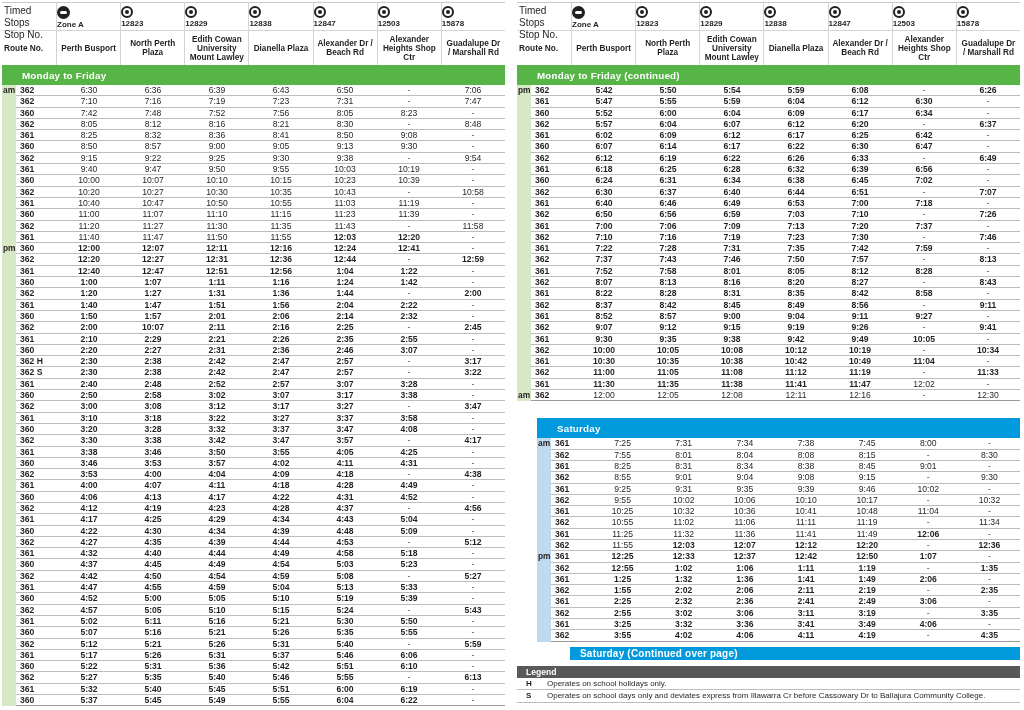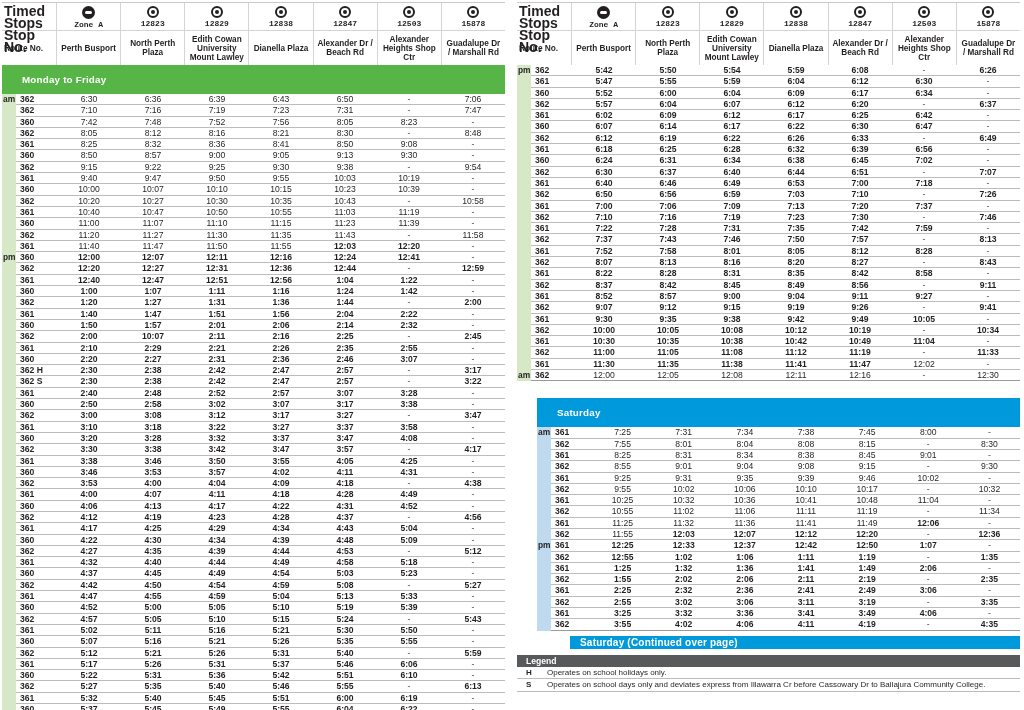--- a/index.html
+++ b/index.html
@@ -13,36 +13,36 @@
 
   
   .tt-header{display:flex;border-top:1px solid #c9c9c9;}
   .hcol{display:flex;flex-direction:column;border-right:1px solid #d4d4d4;box-sizing:border-box;}
   .hcol:last-child{border-right:none;}
   .hcol.label{width:55px;flex:0 0 55px;}
   .hcol.stop{flex:1;}
   .hr1{height:28px;border-bottom:1px solid #d4d4d4;box-sizing:border-box;padding-top:2px;}
   .hr2{height:34px;display:flex;align-items:center;justify-content:center;text-align:center;
        font-size:8.2px;font-weight:bold;line-height:9px;padding:0 3px;box-sizing:border-box;}
-  .label .hr1{font-size:14px;font-weight:bold;line-height:12px;padding-left:2px;}
+  .label .hr1{font-size:10px;font-weight:normal;line-height:12px;padding-left:2px;}
   .label .hr2{justify-content:flex-start;text-align:left;padding-left:2px;font-size:8.3px;}
-  .stop .hr1{display:flex;flex-direction:column;align-items:center;justify-content:flex-start;padding-top:3px;font-family:Liberation Mono, monospace;}
+  .stop .hr1{display:flex;flex-direction:column;justify-content:flex-start;padding-top:3px;}
   .stopno{font-size:8px;font-weight:bold;margin-top:1px;line-height:9px;}
 
   
   .icon-timed{width:12px;height:12px;border:2px solid #231F20;border-radius:50%;
               box-sizing:border-box;position:relative;}
   .icon-timed::after{content:"";position:absolute;left:2px;top:2px;right:2px;bottom:2px;
               background:#231F20;border-radius:50%;}
   .icon-zone{width:13px;height:13px;background:#231F20;border-radius:50%;position:relative;}
   .icon-zone::after{content:"";position:absolute;left:3px;right:3px;top:5.2px;height:2.6px;
               background:#fff;border-radius:1.5px;}
 
   
-  .bar{height:29px;display:flex;align-items:center;color:#fff;font-weight:bold;
+  .bar{height:20px;display:flex;align-items:center;color:#fff;font-weight:bold;
        font-size:9.8px;padding-left:20px;box-sizing:border-box;letter-spacing:.2px;}
   .bar.green{background:#57B447;}
   .bar.blue{background:#0099DC;}
   .bar.small{height:13px;font-size:10px;padding-left:10px;margin-left:33px;}
 
   
   .tbody{background:#fff;}
   .trow{display:flex;height:11.3px;box-sizing:border-box;font-size:8.6px;line-height:10.5px;}
   .trow>div{border-bottom:1px solid #bcbcbc;box-sizing:border-box;}
   .trow:last-child>div{border-bottom:1.5px solid #9a9a9a;}
@@ -793,20 +793,21 @@
           <div class="hr2">Alexander Heights Shop Ctr</div>
         </div>
         <div class="hcol stop">
           <div class="hr1">
             <div class="icon-timed"></div>
             <div class="stopno">15878</div>
           </div>
           <div class="hr2">Guadalupe Dr / Marshall Rd</div>
         </div>
       </div>
+    <div class="bar green">Monday to Friday (continued)</div>
     <div class="tbody" id="body-mf2">
         <div class="trow">
           <div class="gcell green-strip">pm</div>
           <div class="rcell">362</div>
           <div class="tcell b">5:42</div>
           <div class="tcell b">5:50</div>
           <div class="tcell b">5:54</div>
           <div class="tcell b">5:59</div>
           <div class="tcell b">6:08</div>
           <div class="tcell dash">-</div>

